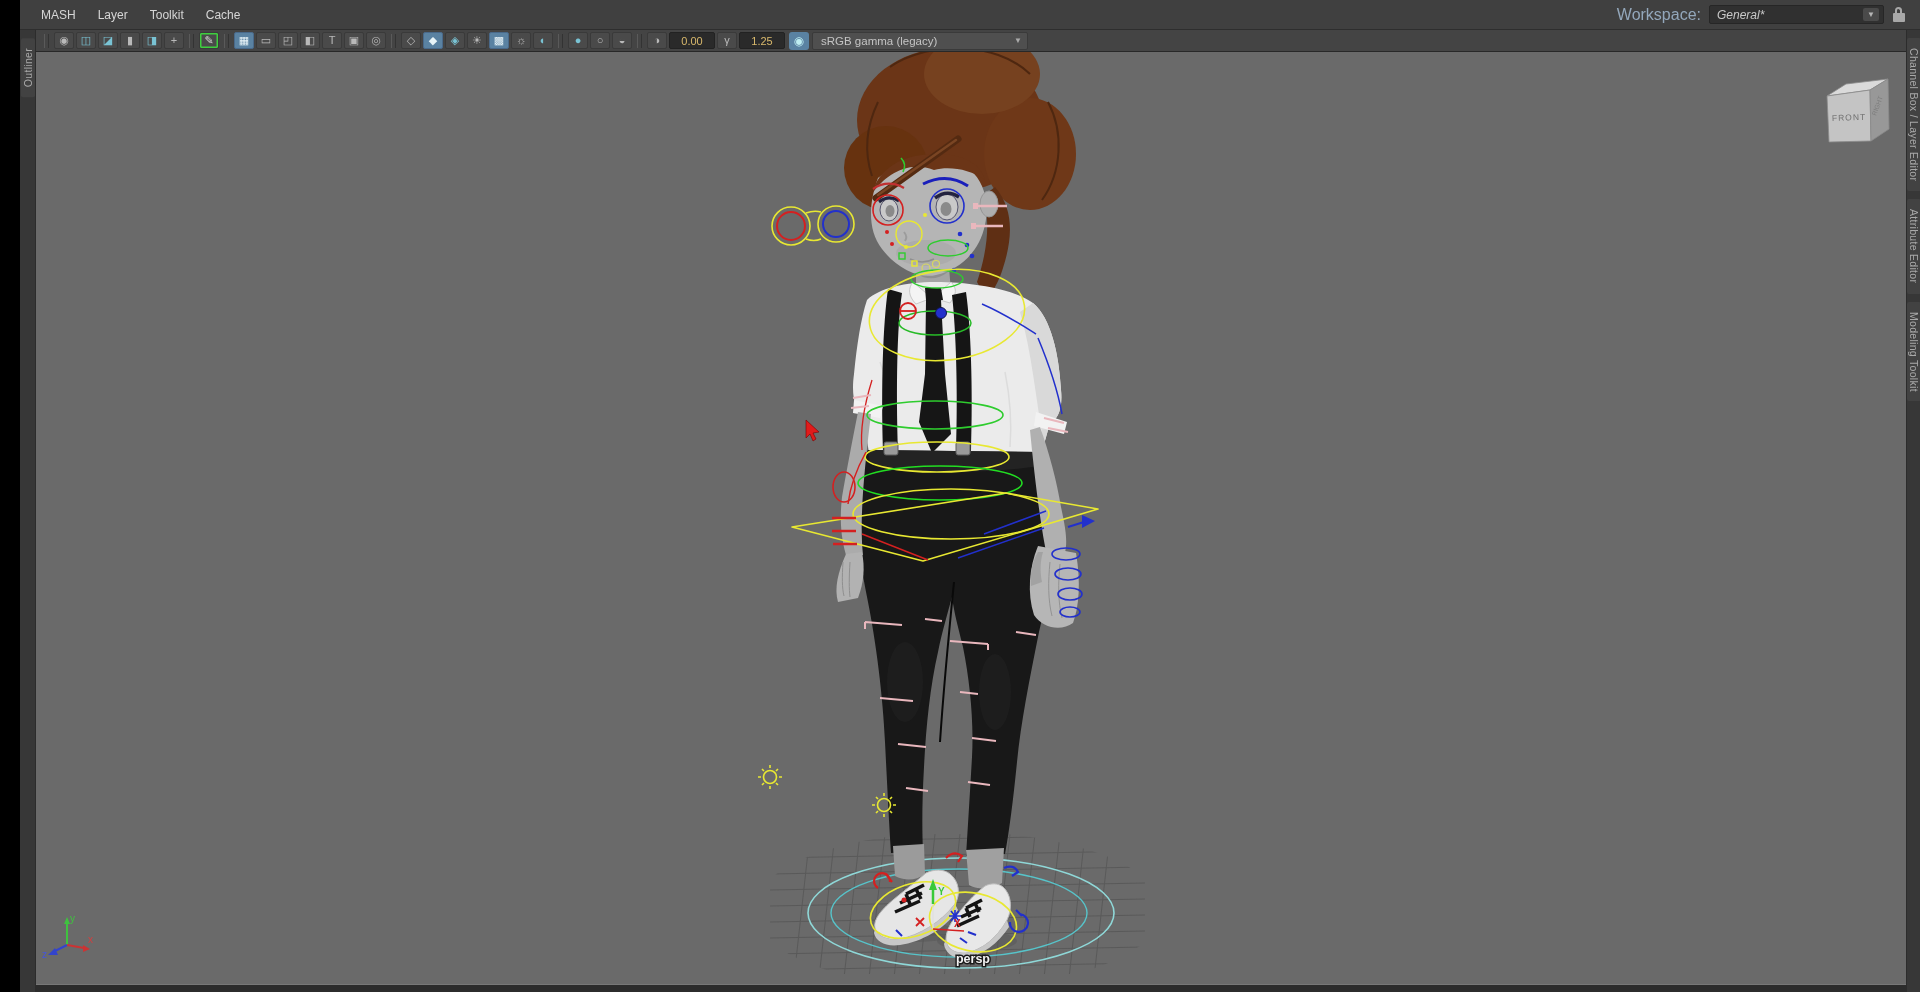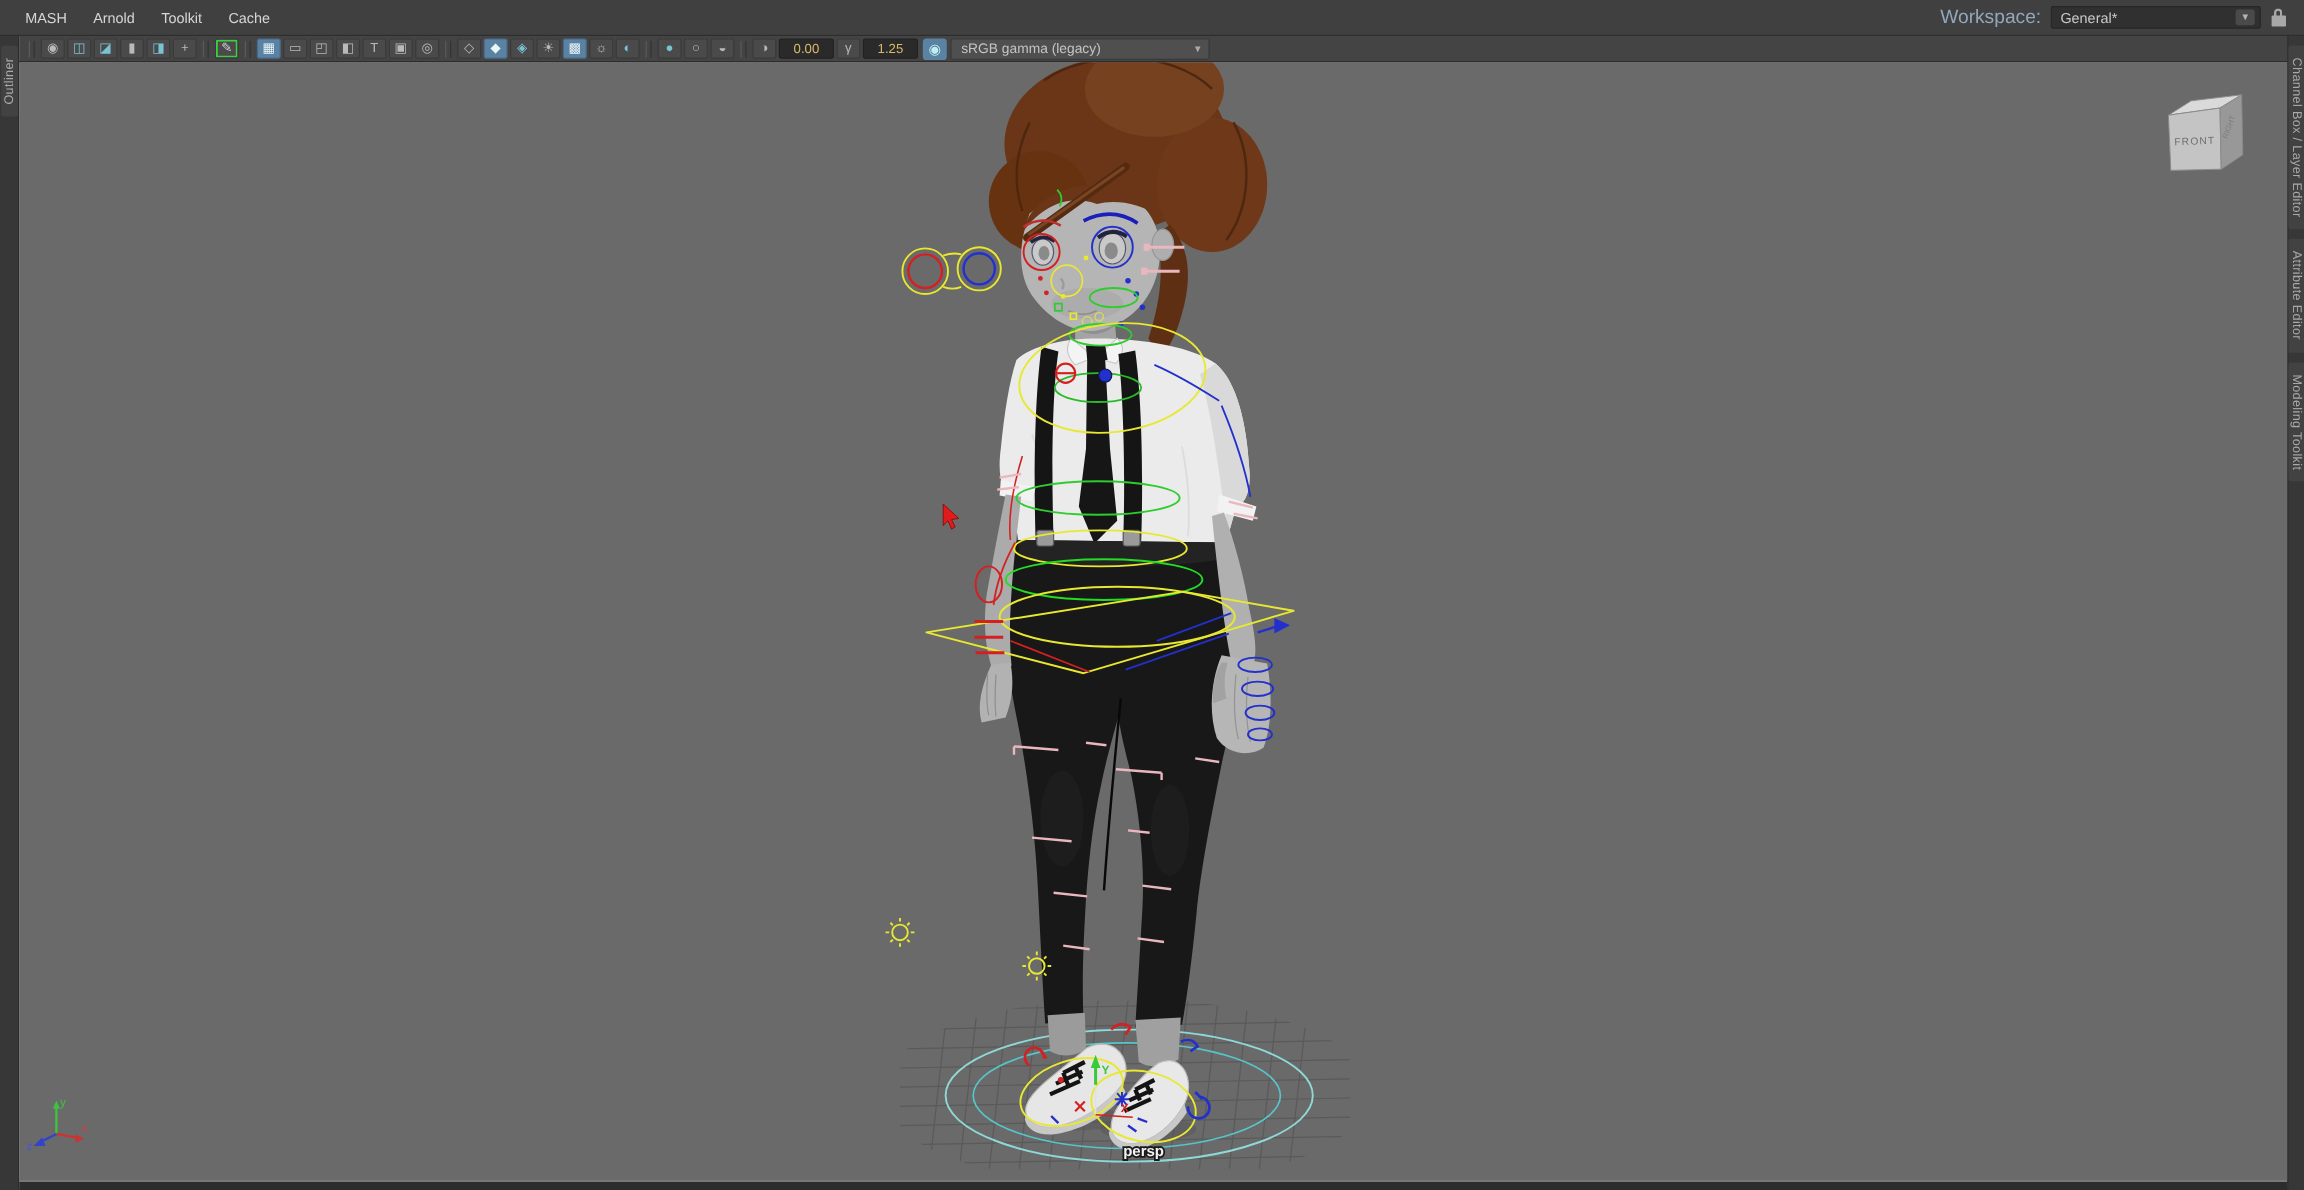--- a/index.html
+++ b/index.html
@@ -1,24 +1,24 @@
 <!DOCTYPE html>
 <html><head>
 <meta charset="utf-8">
 <style>
   html,body{margin:0;padding:0;background:#2b2b2b;}
   *{box-sizing:border-box;font-family:"Liberation Sans",sans-serif;-webkit-user-select:none;user-select:none;}
-  .app{position:relative;width:1920px;height:992px;overflow:hidden;background:#e5e5e5;display:flex;flex-direction:column;}
+  .app{position:relative;width:1920px;height:992px;overflow:hidden;background:#000000;display:flex;flex-direction:column;padding-left:20px;}
   
   .menubar{height:30px;background:#404040;border-bottom:1px solid #2e2e2e;display:flex;align-items:center;justify-content:space-between;flex:0 0 auto;}
   .menu-items{display:flex;align-items:center;padding-left:10px;}
   .mi{color:#d6d6d6;font-size:12px;padding:4px 11px;cursor:default;}
   .workspace{display:flex;align-items:center;gap:8px;padding-right:14px;}
   .ws-label{color:#93a7bb;font-size:16px;}
-  .ws-field{width:175px;height:19px;background:#303030;border:1px solid #262626;border-radius:2px;display:flex;align-items:center;justify-content:space-between;padding:0 4px 0 7px;}
+  .ws-field{width:175px;height:19px;background:#303030;border:1px solid #262626;border-radius:2px;display:flex;align-items:center;justify-content:space-between;padding:0 4px 0 7px;font-style:italic;}
   .ws-field .val{color:#c9c9c9;font-size:12px;}
   .ws-arrow{color:#b5b5b5;font-size:8px;background:#4a4a4a;border-radius:2px;padding:2px 4px;}
   .lock{position:relative;width:14px;height:15px;display:inline-block;}
   .lock .shackle{position:absolute;left:3px;top:0;width:7px;height:7px;border:2px solid #a8a8a8;border-bottom:none;border-radius:4px 4px 0 0;}
   .lock .body{position:absolute;left:1px;top:6px;width:12px;height:9px;background:#a8a8a8;border-radius:1px;}
   
   .workrow{flex:1;display:flex;min-height:0;}
   .strip{background:#373737;flex:0 0 auto;display:flex;flex-direction:column;align-items:center;}
   .strip.left{width:16px;border-right:1px solid #2c2c2c;}
   .strip.right{width:14px;border-left:1px solid #2c2c2c;}
@@ -50,21 +50,21 @@
   text{font-family:"Liberation Sans",sans-serif;}
 </style>
 </head>
 <body>
 
 <div class="app">
 
   <div class="menubar">
     <div class="menu-items">
       <span class="mi">MASH</span>
-      <span class="mi">Arnold</span>
+      <span class="mi">Layer</span>
       <span class="mi">Toolkit</span>
       <span class="mi">Cache</span>
     </div>
     <div class="workspace">
       <span class="ws-label">Workspace:</span>
       <div class="ws-field">
         <span class="val">General*</span>
         <span class="ws-arrow">▼</span>
       </div>
       <span class="lock">

